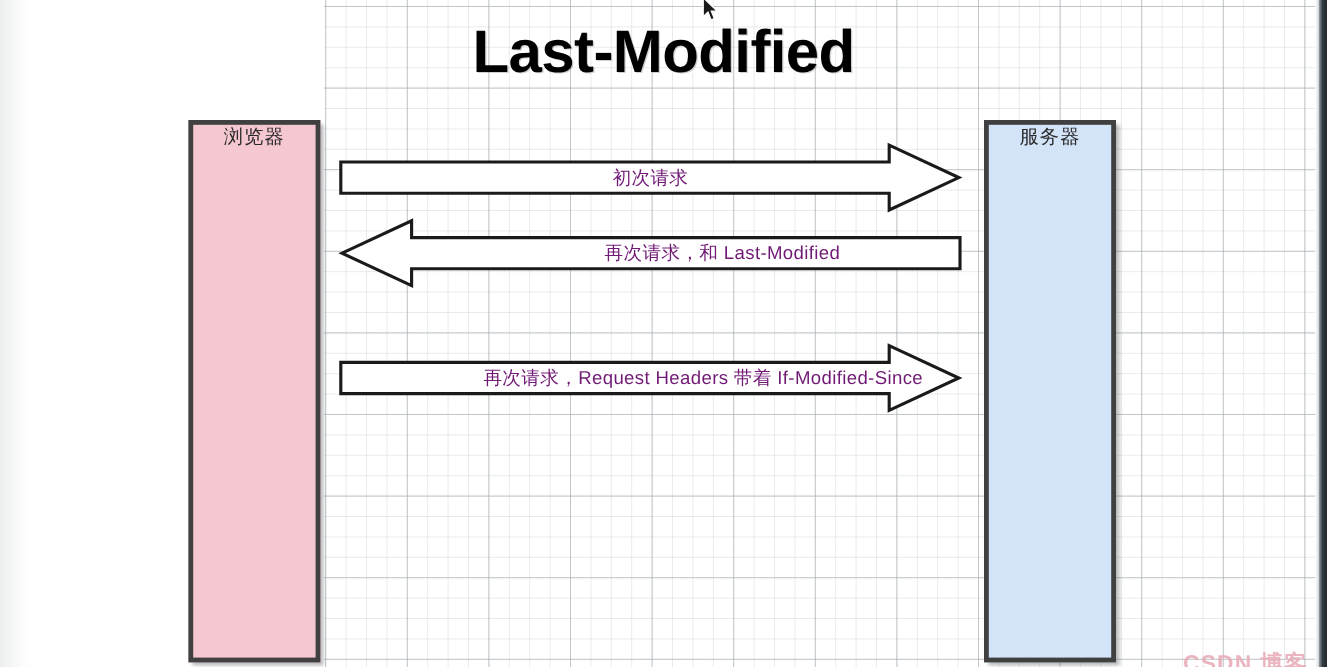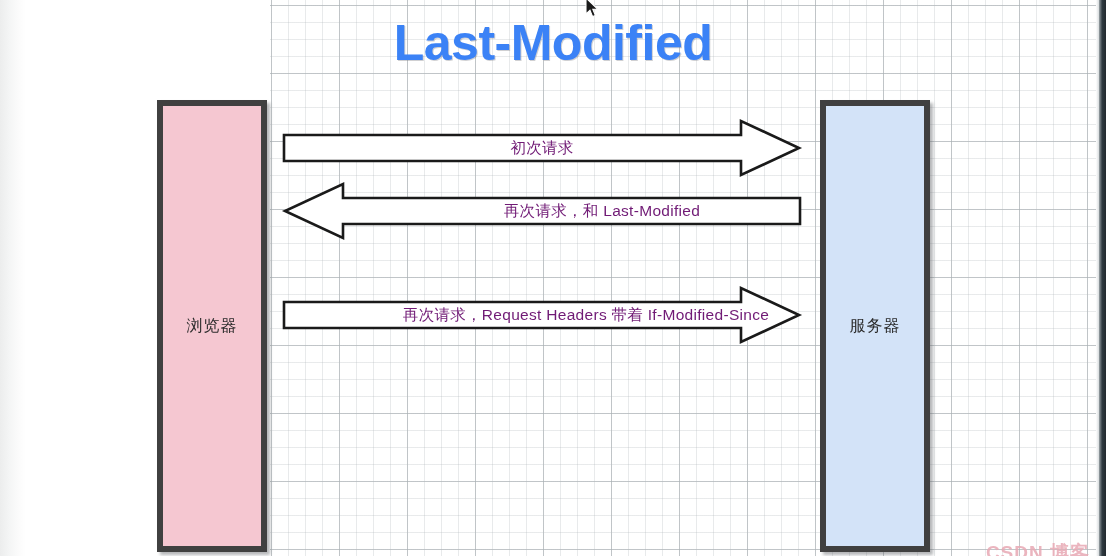--- a/index.html
+++ b/index.html
@@ -54,31 +54,30 @@
 
   
   #title {
     position: absolute;
     left: 0; top: 14px;
     width: 1106px;
     text-align: center;
     font-size: 50px;
     font-weight: bold;
     letter-spacing: -0.5px;
-    color: #3b82f6;
+    color: #000000;
     text-shadow: 1px 1px 0 rgba(120,120,125,0.35);
   }
 
   
   .lifeline {
     position: absolute;
-    border: 6px solid #404040;
+    border: 4px solid #404040;
     box-sizing: border-box;
     display: flex;
-    align-items: center;
     justify-content: center;
     box-shadow: 3px 3px 3px rgba(90,95,100,0.45);
   }
   .lifeline .lifeline-label {
     font-size: 16px;
     color: #2b2b2b;
     letter-spacing: 1px;
   }
   #browser-box {
     left: 157px; top: 100px;

